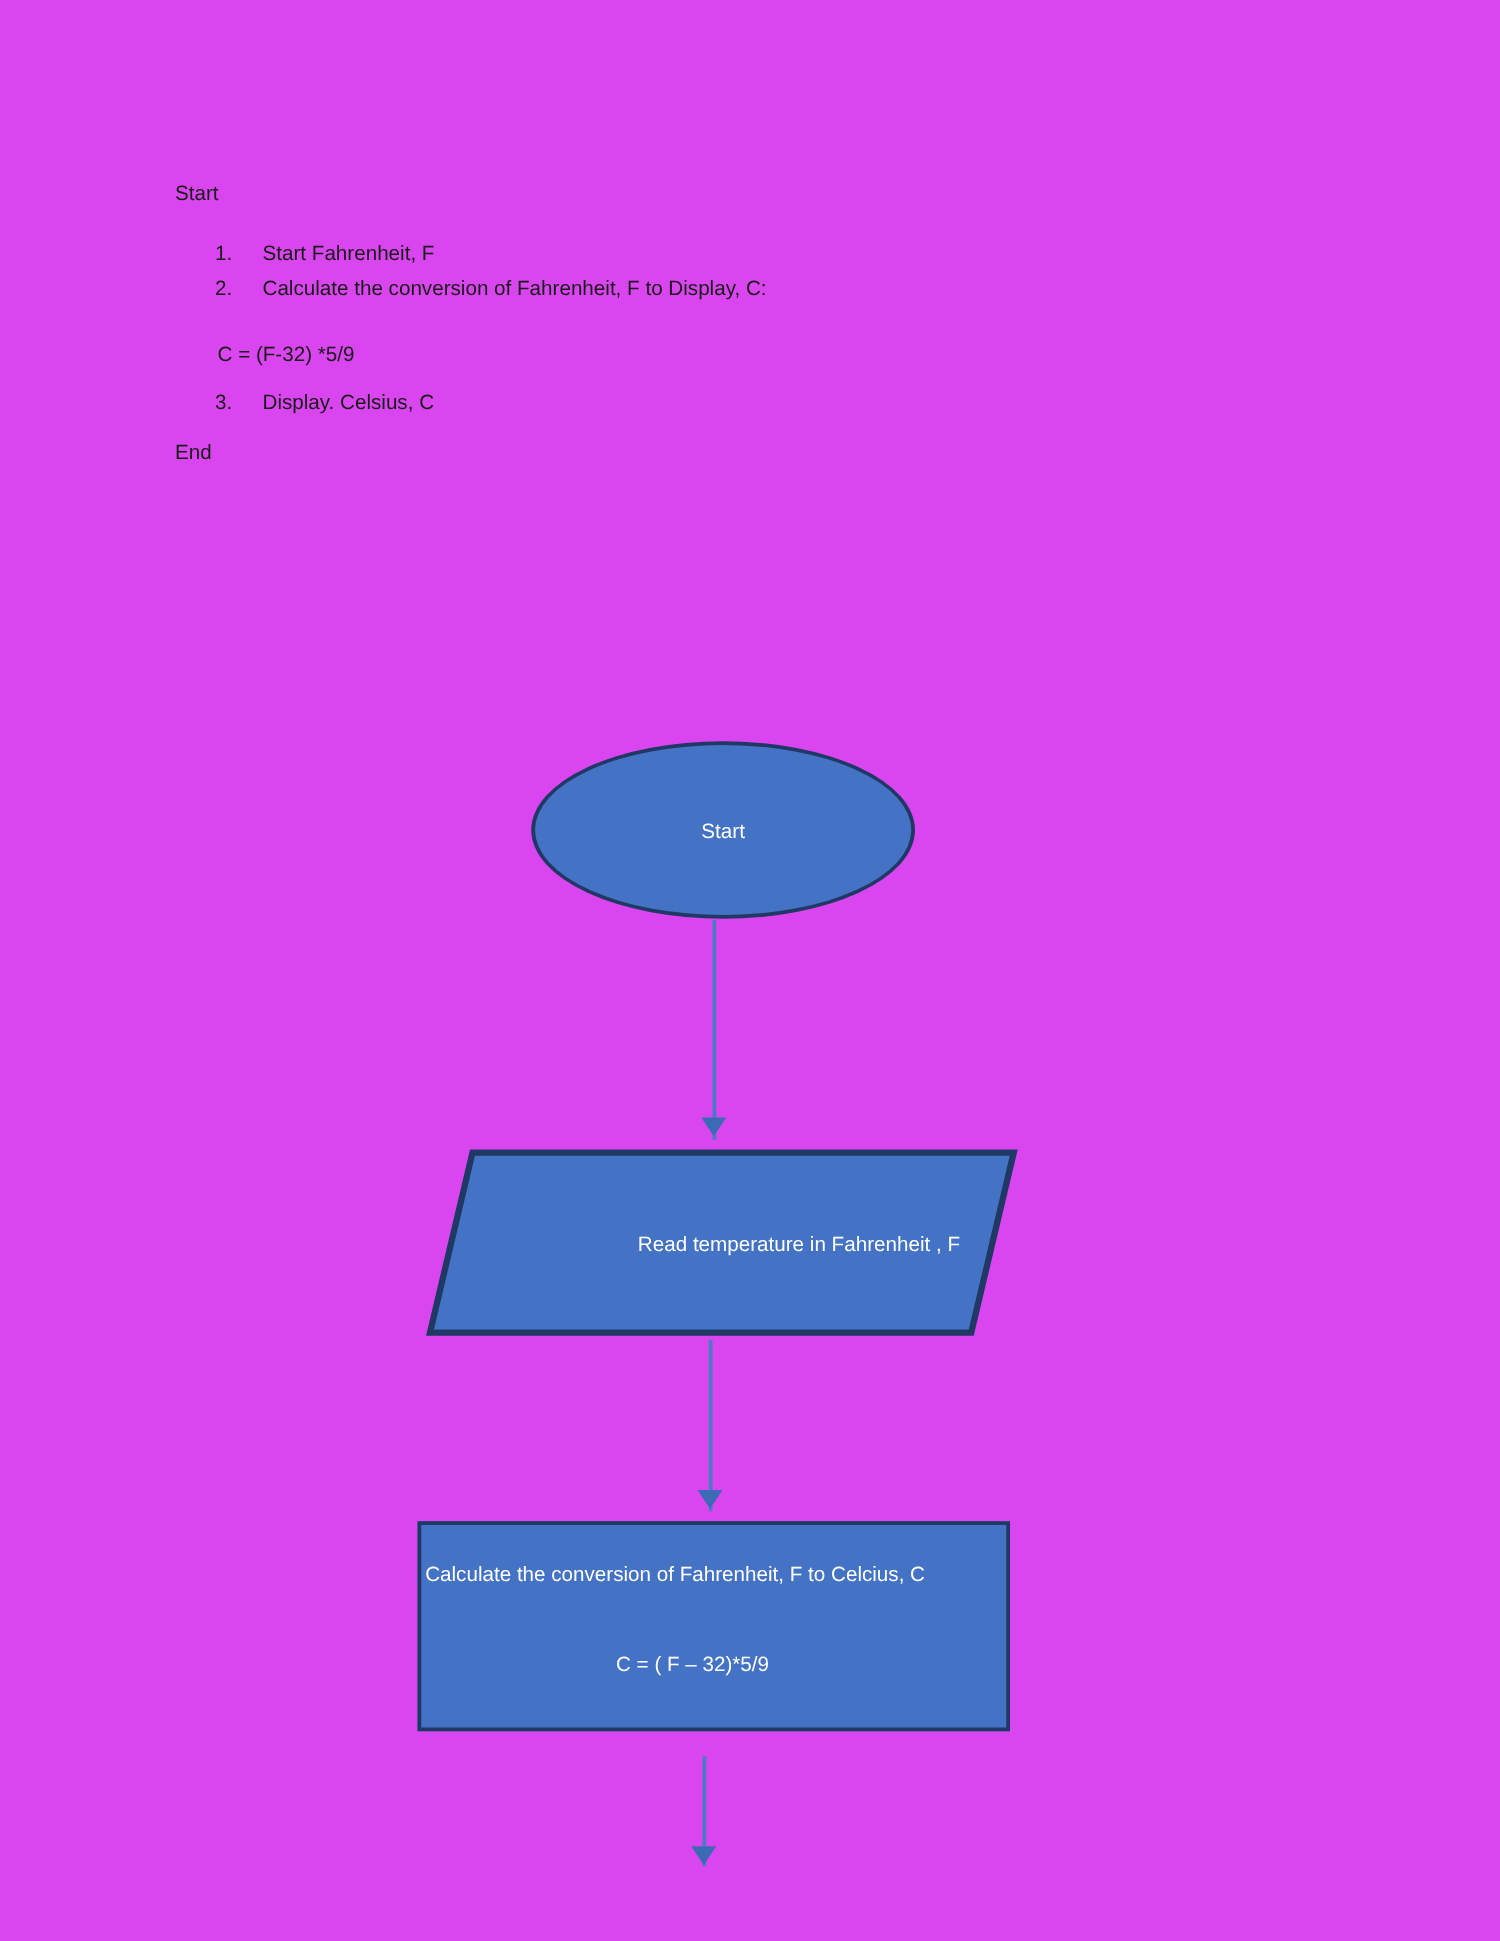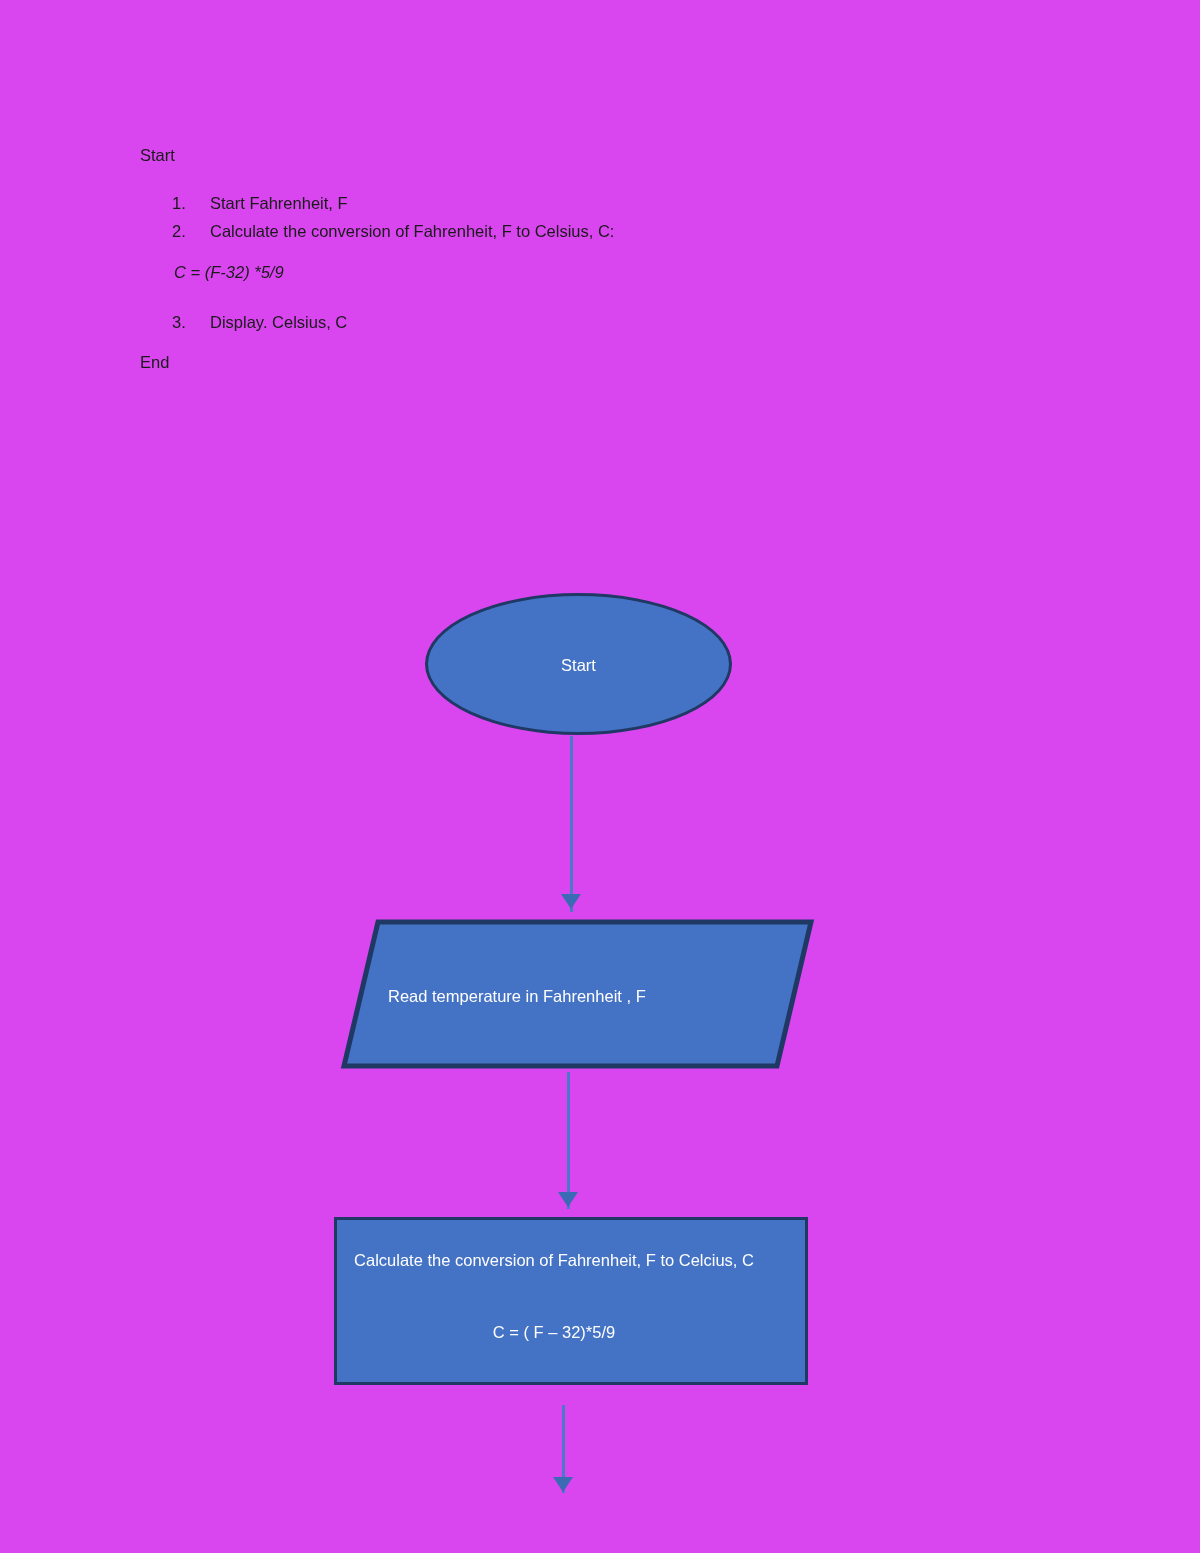--- a/index.html
+++ b/index.html
@@ -22,21 +22,21 @@
   
   .algo-line {
     position: absolute;
     font-size: 16.5px;
     line-height: 1.25;
     color: #1a1a1a;
     white-space: nowrap;
   }
   #algo-start  { left: 140px; top: 145px; }
   #algo-end    { left: 140px; top: 352px; }
-  #algo-formula{ left: 174px; top: 262px; font-style: italic; }
+  #algo-formula{ left: 174px; top: 274px; }
 
   .algo-list {
     position: absolute;
     left: 140px;
     margin: 0;
     padding: 0;
     list-style: none;
   }
   #algo-list-a { top: 189px; }
   #algo-list-b { top: 308px; }
@@ -100,39 +100,39 @@
     position: absolute;
     left: 340px;
     top: 918px;
     width: 475px;
     height: 152px;
   }
   #node-read-label {
     left: 388px;
     top: 984px;
     width: 380px;
-    text-align: left;
+    text-align: right;
   }
 
   
   #node-calc-shape {
     position: absolute;
     left: 334px;
     top: 1217px;
     width: 474px;
     height: 168px;
     background: #4472C4;
     border: 3px solid #203864;
     box-sizing: border-box;
   }
   #node-calc-label-1 {
-    left: 348px;
+    left: 328px;
     top: 1248px;
     width: 412px;
-    text-align: center;
+    text-align: right;
   }
   #node-calc-label-2 {
     left: 348px;
     top: 1320px;
     width: 412px;
     text-align: center;
   }
 
   
   .connector {
@@ -165,21 +165,21 @@
 
   <div id="algo-start" class="algo-line">Start</div>
 
   <ol id="algo-list-a" class="algo-list">
     <li class="algo-item">
       <span class="num">1.</span>
       <span class="txt">Start Fahrenheit, F</span>
     </li>
     <li class="algo-item">
       <span class="num">2.</span>
-      <span class="txt">Calculate the conversion of Fahrenheit, F to Celsius, C:</span>
+      <span class="txt">Calculate the conversion of Fahrenheit, F to Display, C:</span>
     </li>
   </ol>
 
   <div id="algo-formula" class="algo-line">C = (F-32) *5/9</div>
 
   <ol id="algo-list-b" class="algo-list">
     <li class="algo-item">
       <span class="num">3.</span>
       <span class="txt">Display. Celsius, C</span>
     </li>

